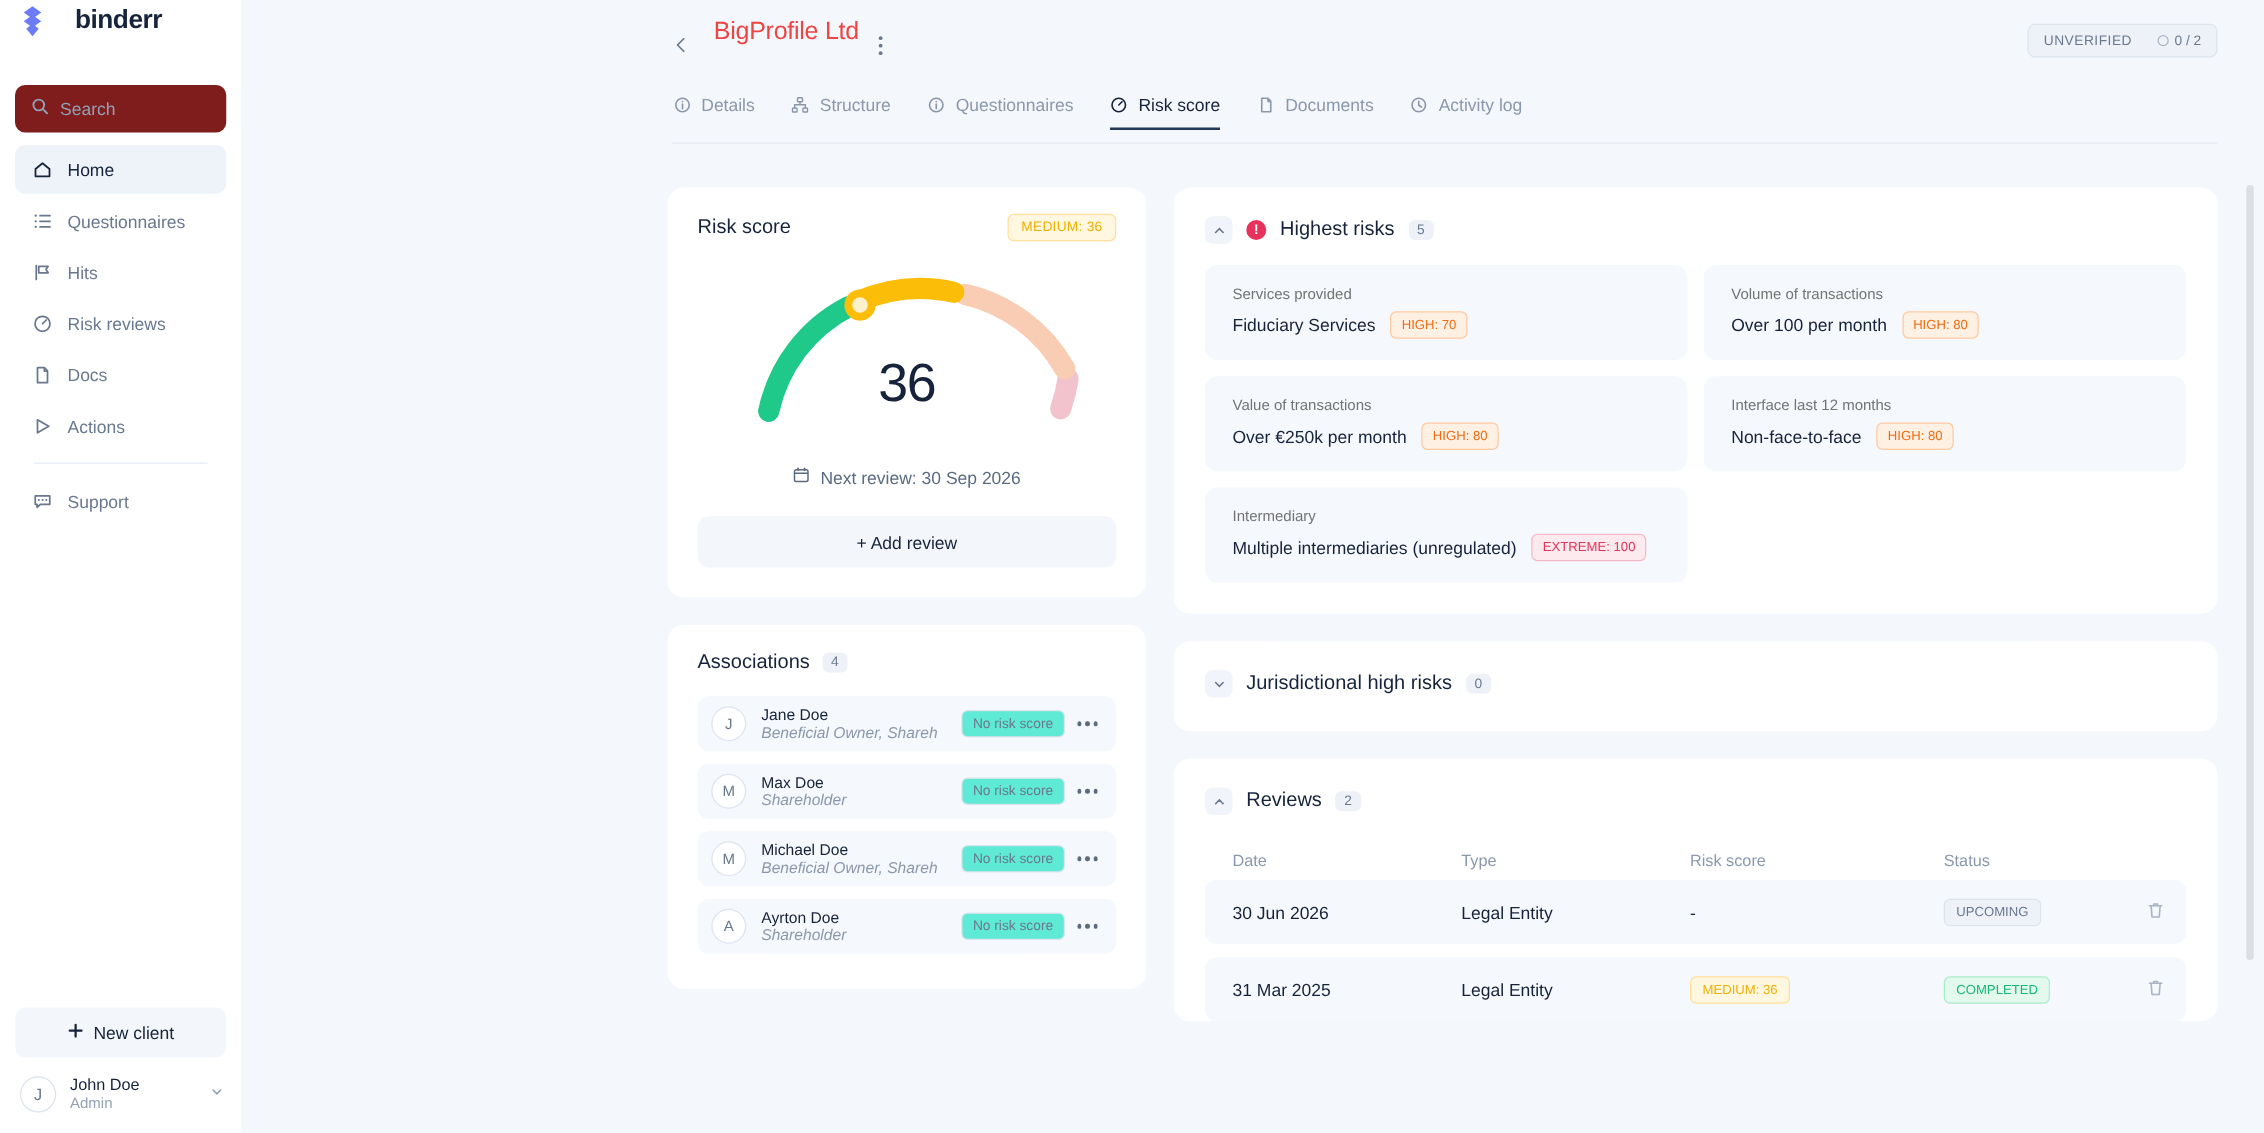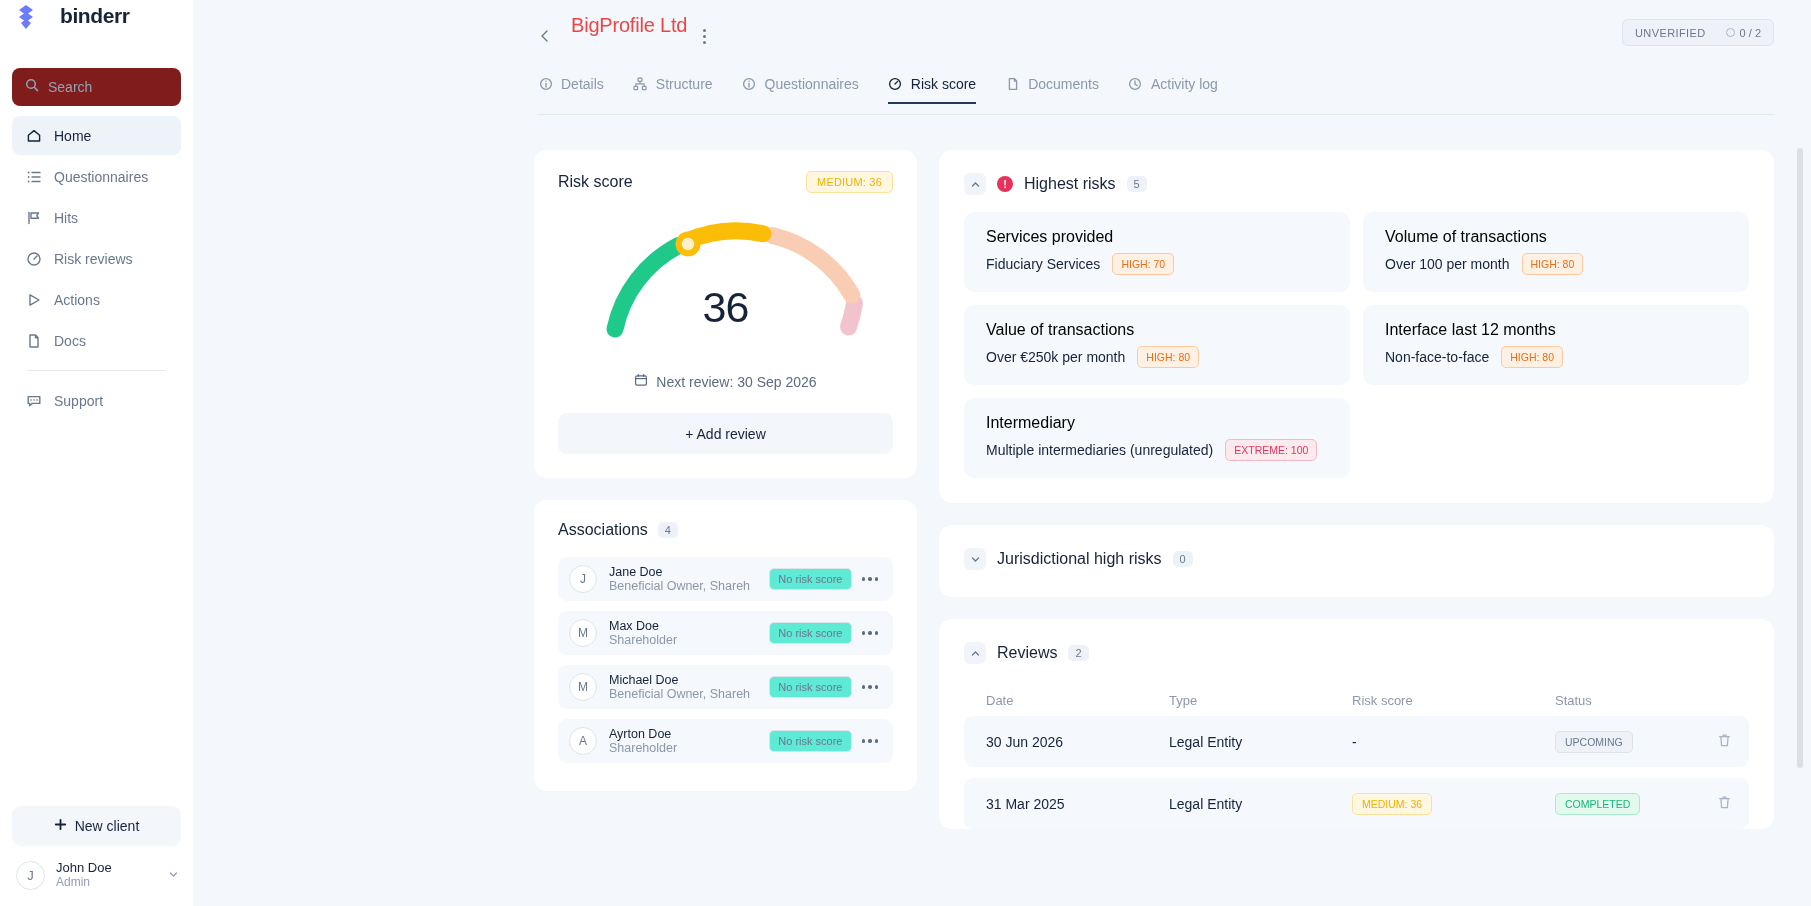--- a/index.html
+++ b/index.html
@@ -167,21 +167,21 @@
     margin-bottom: 10px;
   }
   .assoc-av {
     width: 28px; height: 28px; border-radius: 50%;
     border: 1px solid #dde4ee; background: #fff;
     display: flex; align-items: center; justify-content: center;
     color: #69788f; font-size: 12px; flex-shrink: 0; margin-right: 12px;
   }
   .assoc-txt { flex: 1; min-width: 0; }
   .assoc-name { font-size: 12.5px; color: #16233b; line-height: 14px; white-space: nowrap; overflow: hidden; }
-  .assoc-role { font-size: 12.5px; color: #8b98ac; line-height: 15px; white-space: nowrap; overflow: hidden; }
+  .assoc-role { font-size: 12.5px; color: #8b98ac; line-height: 15px; white-space: nowrap; overflow: hidden; font-style: italic; }
   .chip-norisk {
     background: #5eead4; border: 1px solid #dde4ee; border-radius: 5px;
     font-size: 11px; color: #69788f; padding: 4px 8px; white-space: nowrap; margin-right: 8px;
   }
   .dots { display: flex; gap: 3px; padding: 6px 2px; cursor: pointer; }
   .dots i { width: 3.5px; height: 3.5px; border-radius: 50%; background: #5b6b81; display: block; }
 
   
   .sec { background: #fff; border-radius: 13px; margin-bottom: 22px; }
   .sec-head { display: flex; align-items: center; gap: 11px; padding: 23px 25px 0 25px; }
@@ -198,21 +198,21 @@
     line-height: 1;
   }
   .risk-grid {
     display: grid; grid-template-columns: 1fr 1fr; gap: 13px;
     padding: 17px 25px 25px 25px;
   }
   .risk-item {
     background: #f5f8fc; border-radius: 10px; padding: 16px 18px 17px 22px;
     min-height: 76px;
   }
-  .risk-label { font-size: 16px; color: #000000; margin-bottom: 7px; }
+  .risk-label { font-size: 12px; color: #737373; margin-bottom: 7px; }
   .risk-body { display: flex; align-items: center; gap: 12px; }
   .risk-value { font-size: 14px; color: #16233b; }
   .chip-high {
     background: #fff0e4; border: 1px solid #ffc99f; border-radius: 5px;
     color: #f06c12; font-size: 10.5px; padding: 4px 8px; white-space: nowrap;
   }
   .chip-extreme {
     background: #fdeaee; border: 1px solid #f7b8c5; border-radius: 5px;
     color: #e8315b; font-size: 10.5px; padding: 4px 8px; white-space: nowrap;
   }
@@ -314,33 +314,33 @@
           <svg width="16" height="16" viewBox="0 0 16 16" fill="none" stroke="#69788f" stroke-width="1.4">
             <circle cx="8" cy="8" r="6"></circle>
               <line x1="8" y1="8" x2="11" y2="5" stroke-linecap="round"></line>
           </svg>
         </span>
         <span>Risk reviews</span>
       </div>
       <div class="nav-item">
         <span class="ico">
           <svg width="16" height="16" viewBox="0 0 16 16" fill="none" stroke="#69788f" stroke-width="1.4" stroke-linejoin="round">
-            <path d="M4 2.8 L13 8 L4 13.2 Z"></path>
-          </svg>
-        </span>
-        <span>Actions</span>
-      </div>
-      <div class="nav-item">
-        <span class="ico">
-          <svg width="16" height="16" viewBox="0 0 16 16" fill="none" stroke="#69788f" stroke-width="1.4" stroke-linejoin="round">
             <path d="M4 2 H9.5 L12 4.6 V14 H4 Z"></path>
               <path d="M9.5 2 V4.8 H12"></path>
           </svg>
         </span>
         <span>Docs</span>
+      </div>
+      <div class="nav-item">
+        <span class="ico">
+          <svg width="16" height="16" viewBox="0 0 16 16" fill="none" stroke="#69788f" stroke-width="1.4" stroke-linejoin="round">
+            <path d="M4 2.8 L13 8 L4 13.2 Z"></path>
+          </svg>
+        </span>
+        <span>Actions</span>
       </div>
 
       <div class="nav-div"></div>
 
       <div class="nav-item">
         <span class="ico">
           <svg width="16" height="16" viewBox="0 0 16 16" fill="none" stroke="#69788f" stroke-width="1.4" stroke-linejoin="round">
             <path d="M2.2 3.6 H13.8 V10.4 H6.4 L3.6 12.8 V10.4 H2.2 Z"></path>
             <line x1="5" y1="7" x2="5.1" y2="7" stroke-linecap="round" stroke-width="1.6"></line>
             <line x1="8" y1="7" x2="8.1" y2="7" stroke-linecap="round" stroke-width="1.6"></line>

